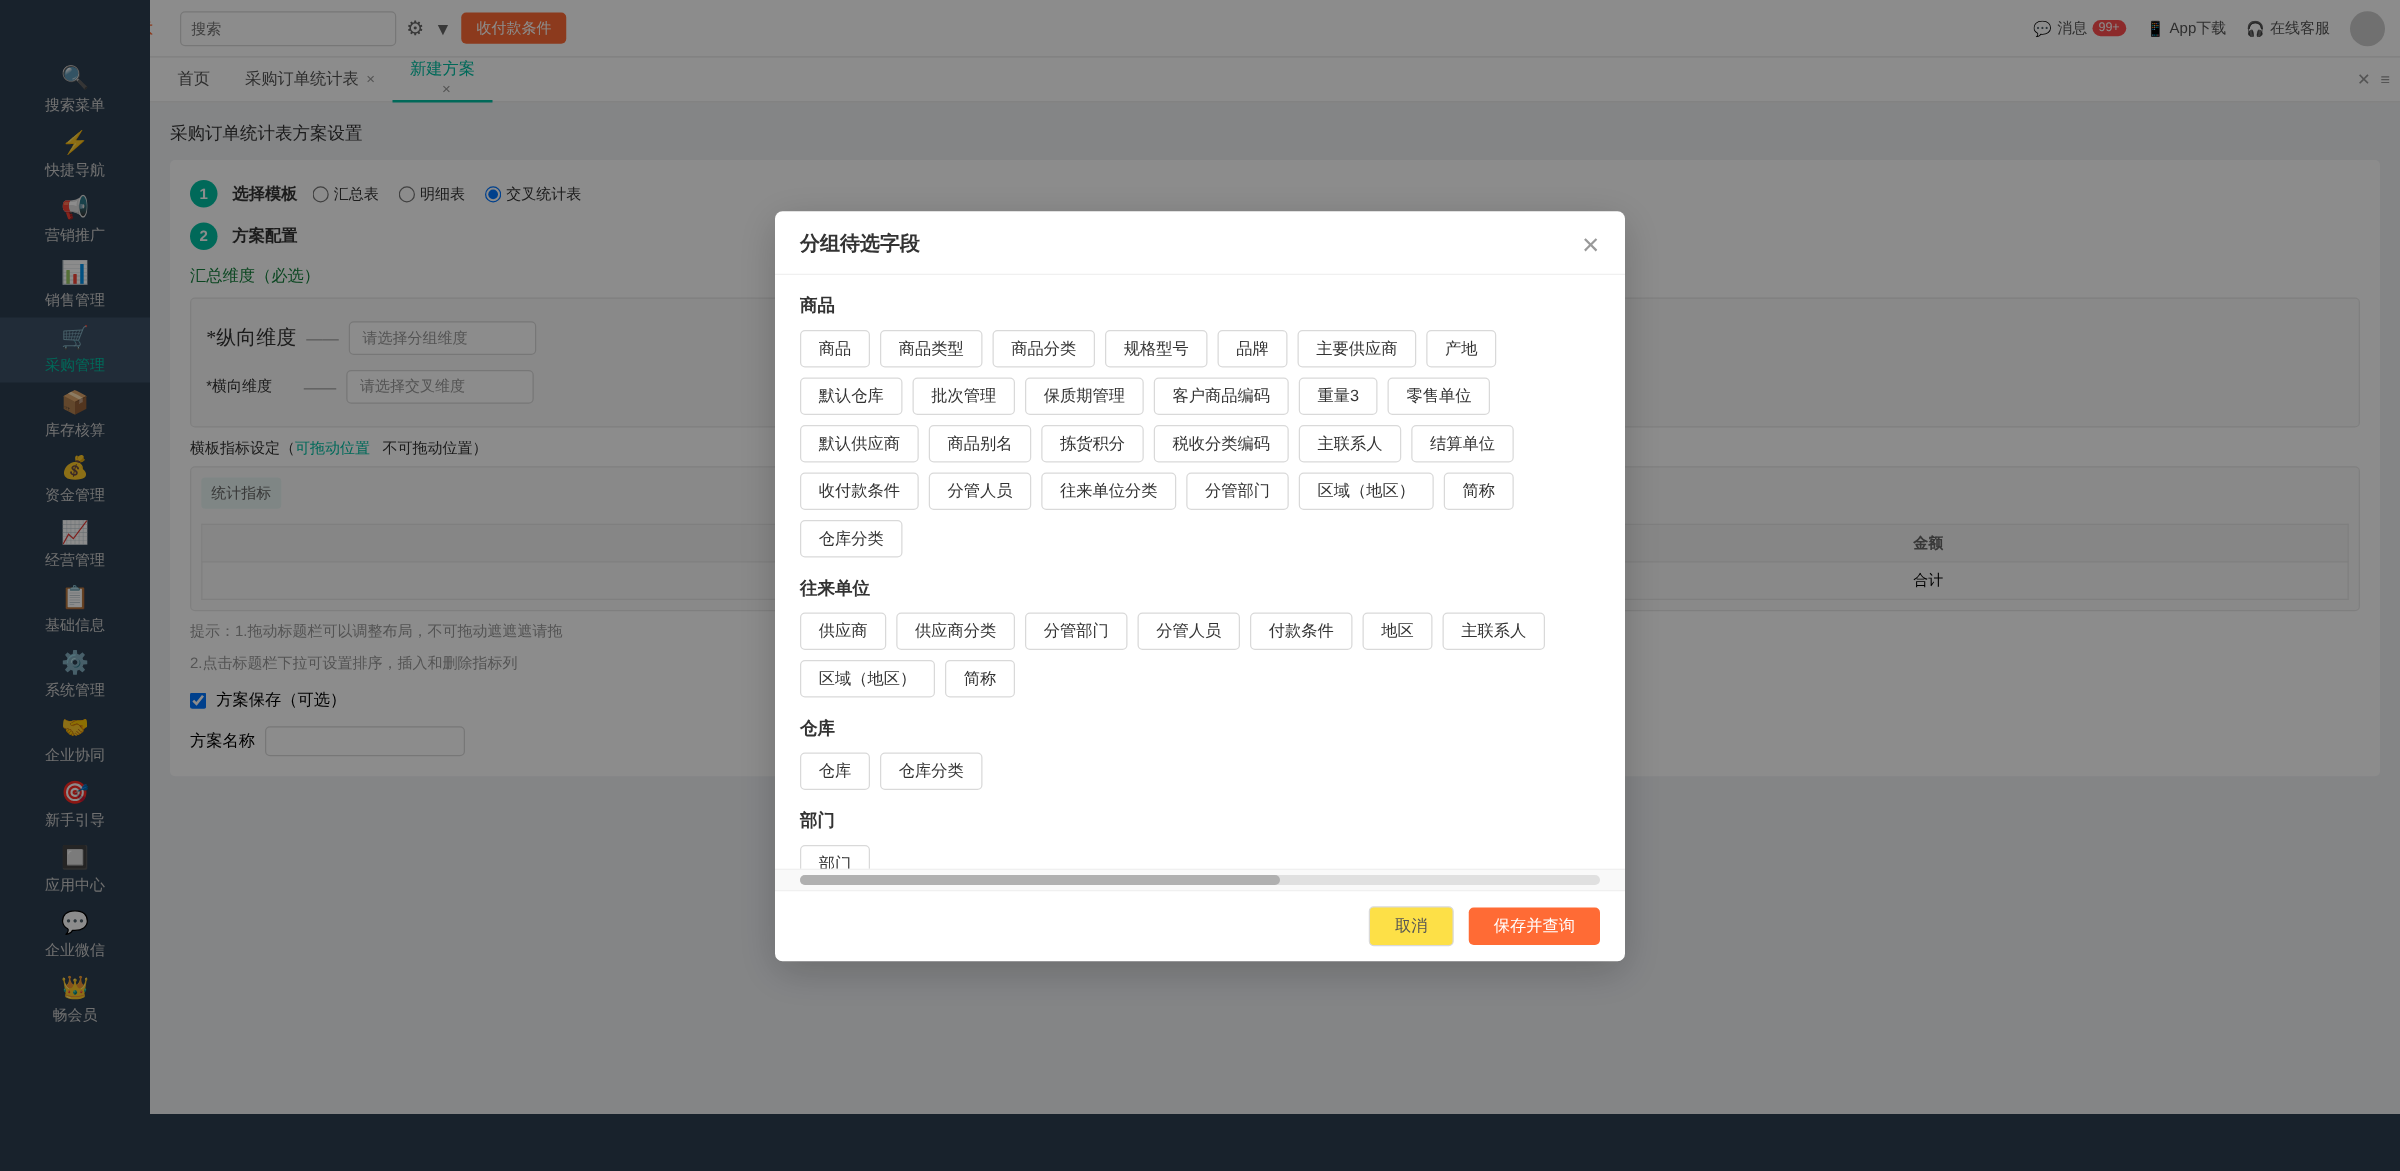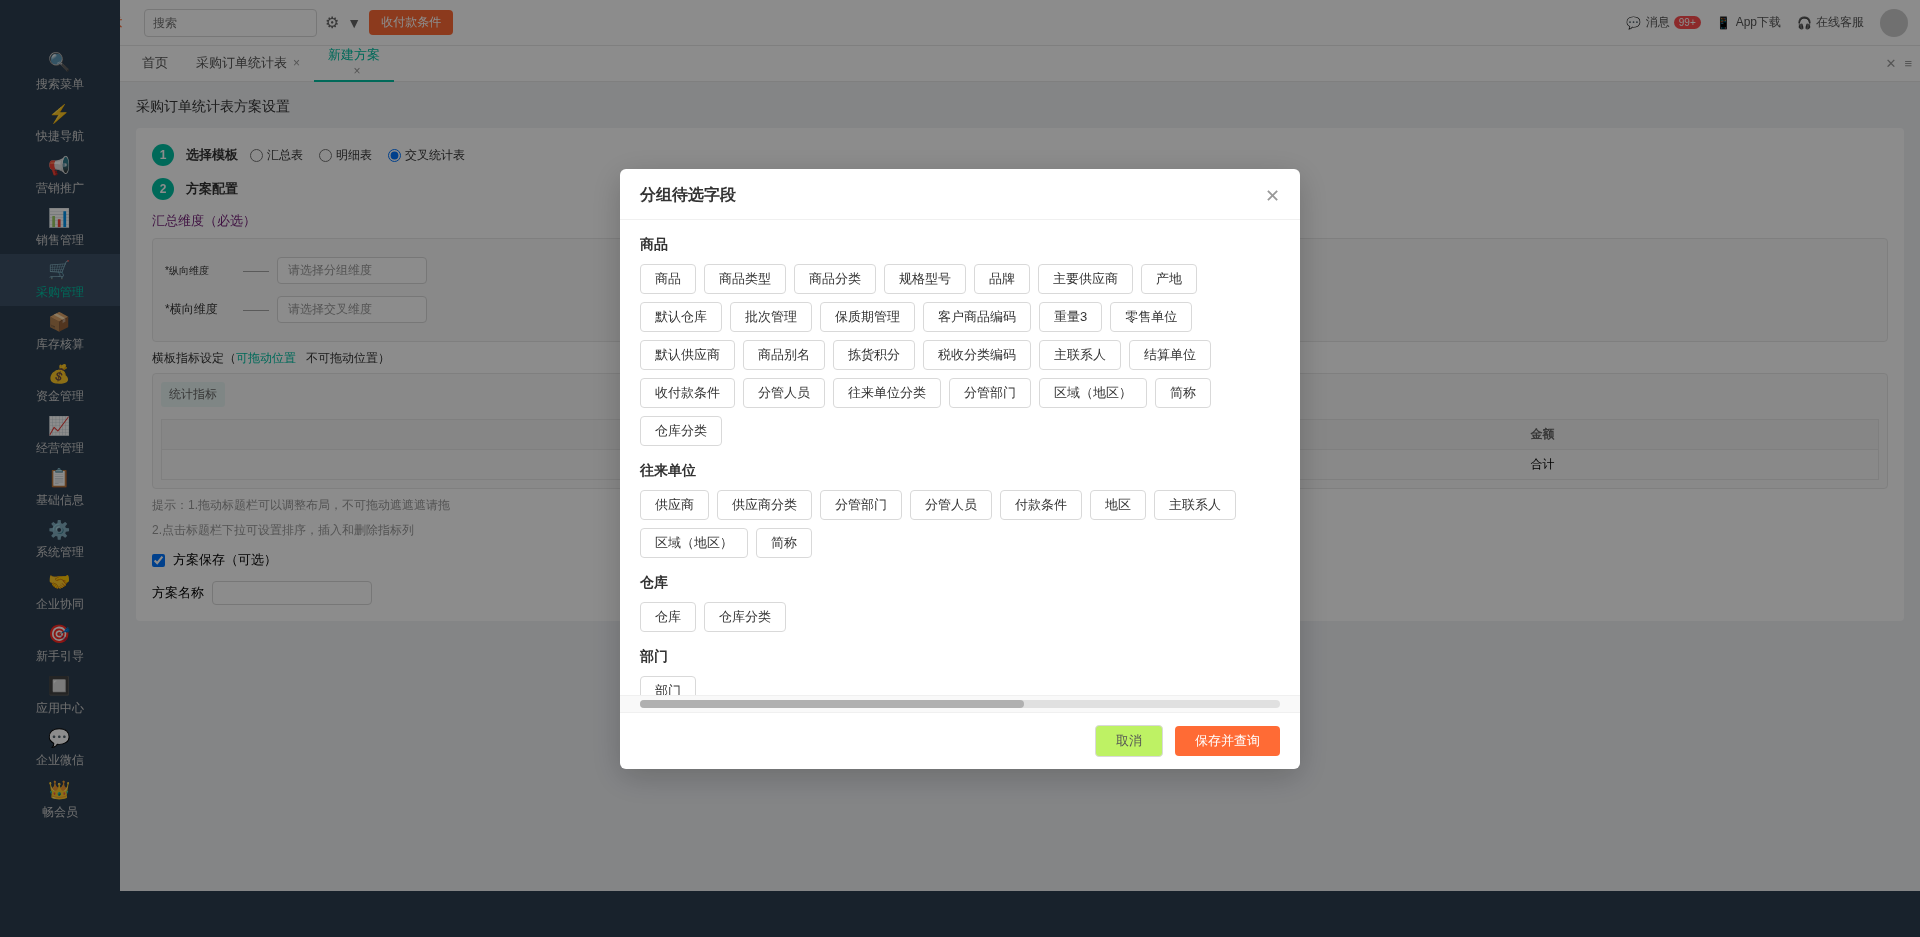--- a/index.html
+++ b/index.html
@@ -96,21 +96,21 @@
     .step-num {
       width: 22px; height: 22px; background: #00c0a3; color: #fff;
       border-radius: 50%; display: flex; align-items: center; justify-content: center;
       font-size: 12px; font-weight: bold; flex-shrink: 0;
     }
     .step-label { font-size: 13px; font-weight: bold; color: #333; }
     .radio-group { display: flex; gap: 16px; align-items: center; }
     .radio-option { display: flex; align-items: center; gap: 4px; font-size: 12px; color: #333; cursor: pointer; }
 
     .config-section { margin-top: 8px; }
-    .config-label { font-size: 13px; color: #701a75; margin-bottom: 8px; }
+    .config-label { font-size: 13px; color: #15803d; margin-bottom: 8px; }
 
     .dim-row { display: flex; align-items: center; gap: 8px; padding: 6px 0; }
     .dim-arrow { color: #999; }
     .dim-select {
       border: 1px solid #d9d9d9; border-radius: 4px; padding: 4px 10px;
       font-size: 12px; color: #999; min-width: 150px; background: #fff;
     }
     .stat-table { width: 100%; border-collapse: collapse; margin-top: 8px; }
     .stat-table th, .stat-table td {
       border: 1px solid #e8e8e8; padding: 6px 12px; font-size: 12px; text-align: center;
@@ -152,21 +152,21 @@
     .modal-title { font-size: 16px; font-weight: bold; color: #333; }
     .modal-close { cursor: pointer; color: #999; font-size: 18px; }
     .modal-body {
       flex: 1; overflow-y: auto; padding: 16px 20px;
     }
     .modal-footer {
       padding: 12px 20px; border-top: 1px solid #f0f0f0;
       display: flex; justify-content: flex-end; gap: 12px; align-items: center;
     }
     .btn-cancel {
-      background: #bef264; border: 1px solid #d9d9d9; color: #555;
+      background: #fde047; border: 1px solid #d9d9d9; color: #555;
       padding: 6px 20px; border-radius: 4px; cursor: pointer; font-size: 13px;
     }
     .btn-confirm {
       background: #ff6b35; border: none; color: #fff;
       padding: 6px 20px; border-radius: 4px; cursor: pointer; font-size: 13px;
     }
 
     
     .field-group { margin-bottom: 16px; }
     .field-group-title { font-size: 14px; font-weight: bold; color: #333; margin-bottom: 10px; }
@@ -321,21 +321,21 @@
     <div class="step-section">
       <div class="step-num">2</div>
       <div class="step-label">方案配置</div>
     </div>
     <div class="config-section">
       <div class="config-label">
         <span>汇总维度（必选）</span>
       </div>
       <div style="background:#fafafa;border:1px solid #e8e8e8;border-radius:4px;padding:12px;margin-bottom:8px;">
         <div class="dim-row">
-          <span style="color:#333;font-size:10px;min-width:70px;">*纵向维度</span>
+          <span style="color:#333;font-size:16px;min-width:70px;font-family:Liberation Serif, serif;">*纵向维度</span>
           <span class="dim-arrow">——</span>
           <div class="dim-select">请选择分组维度</div>
         </div>
         <div class="dim-row">
           <span style="color:#333;font-size:12px;min-width:70px;">*横向维度</span>
           <span class="dim-arrow">——</span>
           <div class="dim-select">请选择交叉维度</div>
         </div>
       </div>
       <div style="font-size:12px;color:#333;margin-bottom:6px;">

